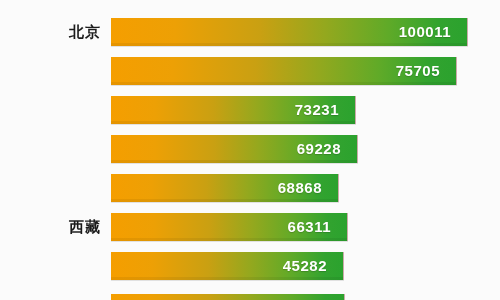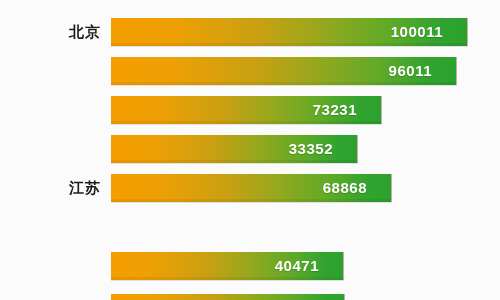--- a/index.html
+++ b/index.html
@@ -72,21 +72,21 @@
     position: absolute;
     left: 0;
     right: 0;
     bottom: 0;
     height: 3px;
     background: rgba(0,0,0,0.06);
     pointer-events: none;
   }
   .value-label {
     position: absolute;
-    right: 24px;
+    right: 16px;
     top: 0;
     height: 28px;
     line-height: 28px;
     font-size: 15px;
     font-weight: bold;
     color: #ffffff;
     letter-spacing: 0.5px;
     white-space: nowrap;
     text-shadow: 0 1px 1px rgba(0,0,0,0.18);
   }
@@ -104,59 +104,67 @@
           <div class="bar-inner-shade"></div>
           <span class="value-label">100011</span>
         </div>
       </div>
     </div>
 
     <div class="bar-row" style="top:57px">
       <div class="bar-track" style="width:346px">
         <div class="bar">
           <div class="bar-inner-shade"></div>
-          <span class="value-label">96011</span>
+          <span class="value-label">75705</span>
         </div>
       </div>
     </div>
 
     <div class="bar-row" style="top:96px">
-      <div class="bar-track" style="width:271px">
+      <div class="bar-track" style="width:245px">
         <div class="bar">
           <div class="bar-inner-shade"></div>
           <span class="value-label">73231</span>
         </div>
       </div>
     </div>
 
     <div class="bar-row" style="top:135px">
       <div class="bar-track" style="width:247px">
         <div class="bar">
           <div class="bar-inner-shade"></div>
-          <span class="value-label">33352</span>
+          <span class="value-label">69228</span>
         </div>
       </div>
     </div>
 
     <div class="bar-row" style="top:174px">
-      <span class="cat-label">江苏</span>
-      <div class="bar-track" style="width:281px">
+      <div class="bar-track" style="width:228px">
         <div class="bar">
           <div class="bar-inner-shade"></div>
           <span class="value-label">68868</span>
         </div>
       </div>
     </div>
 
+    <div class="bar-row" style="top:213px">
+      <span class="cat-label">西藏</span>
+      <div class="bar-track" style="width:237px">
+        <div class="bar">
+          <div class="bar-inner-shade"></div>
+          <span class="value-label">66311</span>
+        </div>
+      </div>
+    </div>
 
     <div class="bar-row" style="top:252px">
       <div class="bar-track" style="width:233px">
         <div class="bar">
           <div class="bar-inner-shade"></div>
-          <span class="value-label">40471</span>
+          <span class="value-label">45282</span>
         </div>
       </div>
     </div>
 
     <div class="bar-row" style="top:294px">
       <span class="cat-label"></span>
       <div class="bar-track" style="width:234px">
         <div class="bar">
 
           <span class="value-label"></span>

